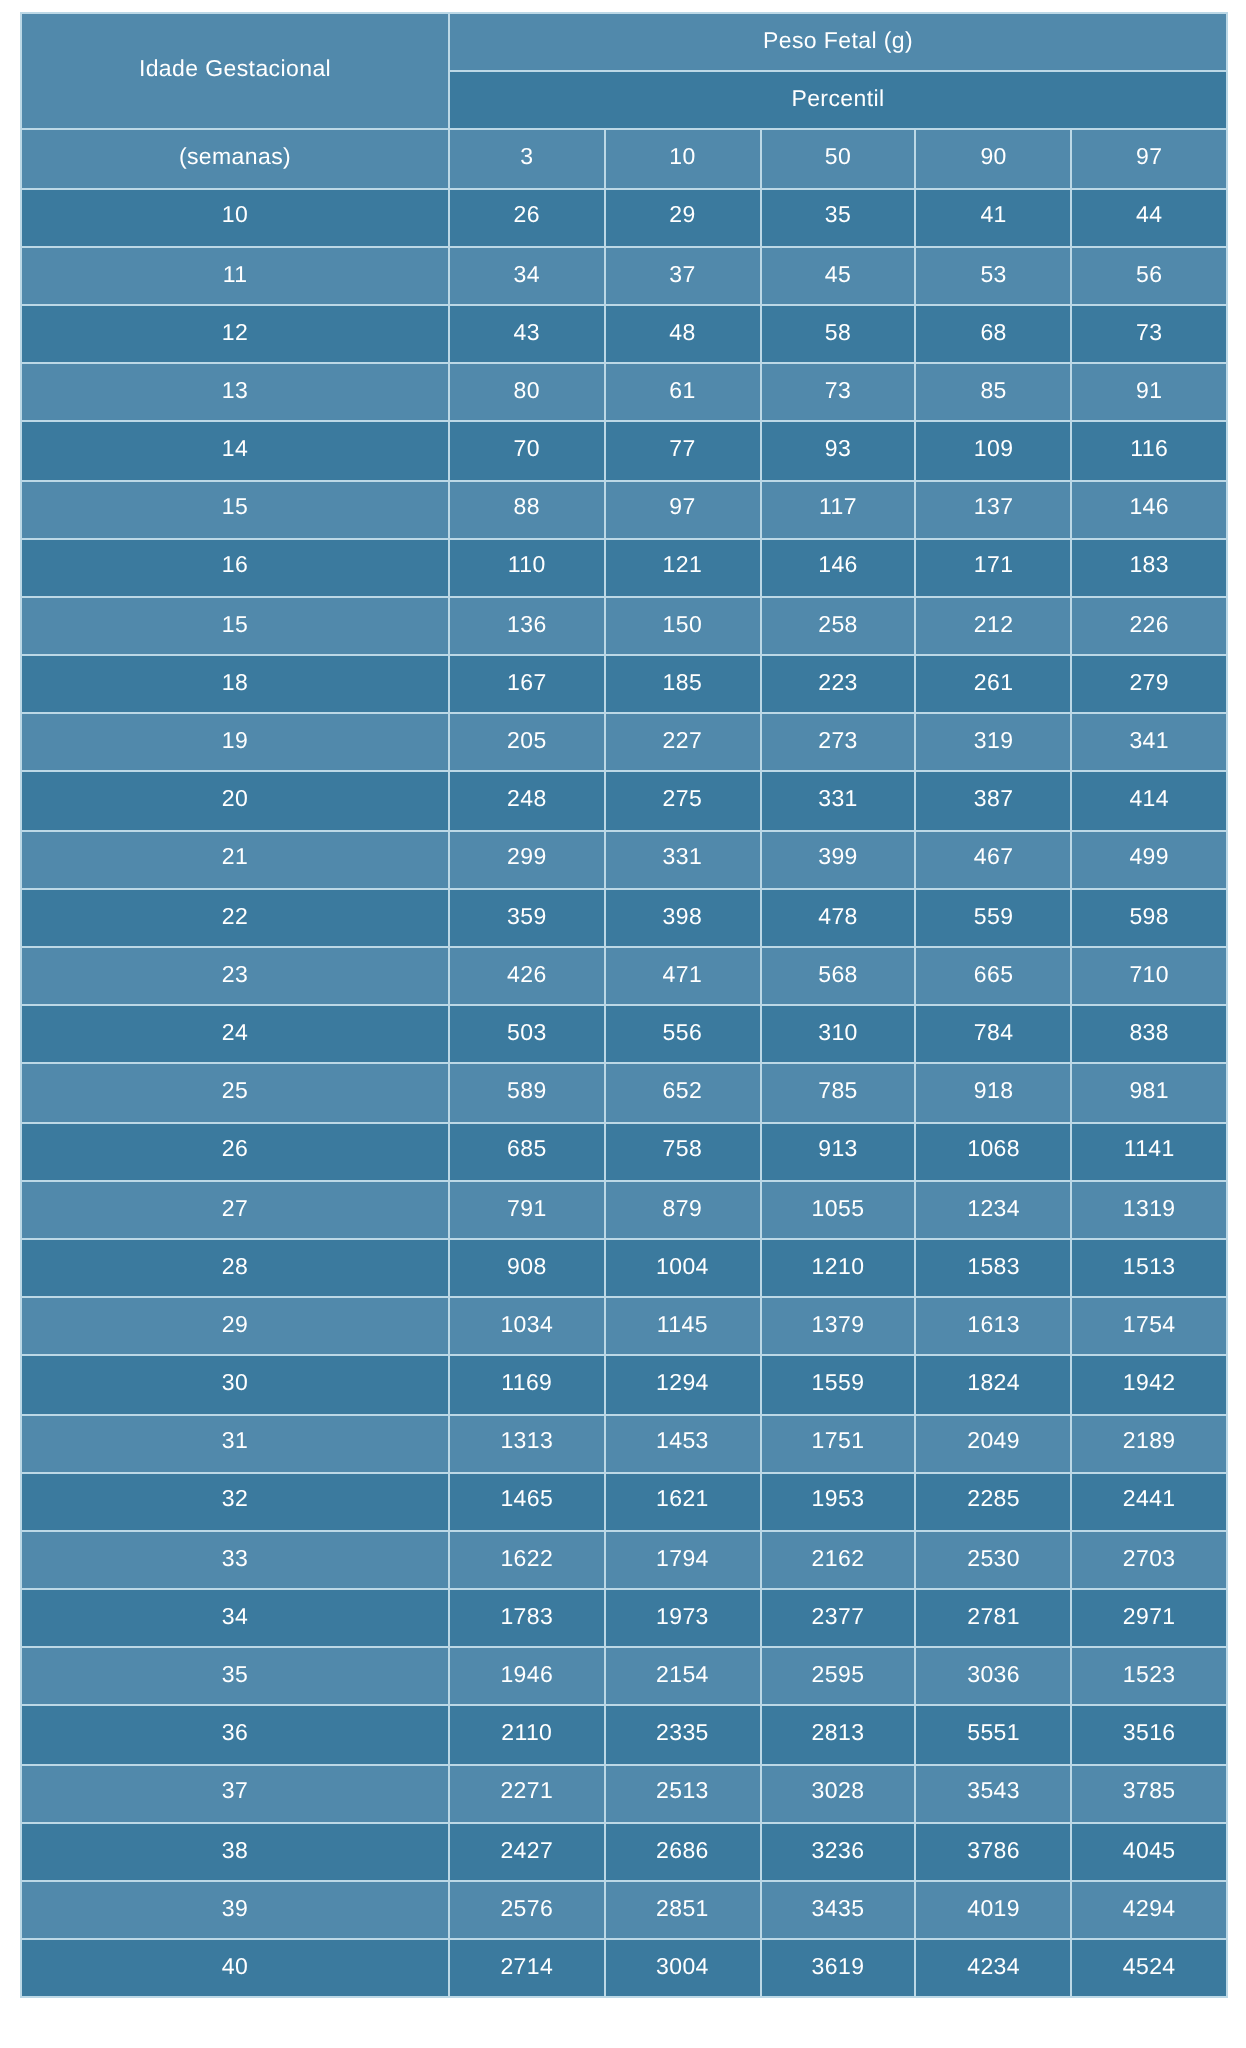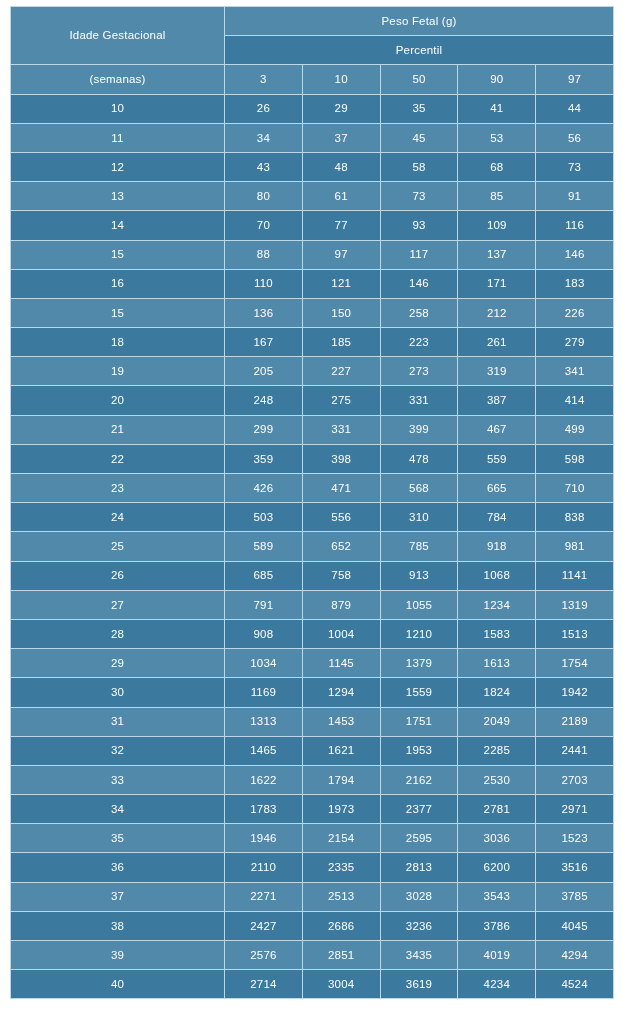--- a/index.html
+++ b/index.html
@@ -294,21 +294,21 @@
           <td class="band-light">2154</td>
           <td class="band-light">2595</td>
           <td class="band-light">3036</td>
           <td class="band-light">1523</td>
         </tr>
         <tr>
           <td class="band-dark">36</td>
           <td class="band-dark">2110</td>
           <td class="band-dark">2335</td>
           <td class="band-dark">2813</td>
-          <td class="band-dark">6200</td>
+          <td class="band-dark">5551</td>
           <td class="band-dark">3516</td>
         </tr>
         <tr>
           <td class="band-light">37</td>
           <td class="band-light">2271</td>
           <td class="band-light">2513</td>
           <td class="band-light">3028</td>
           <td class="band-light">3543</td>
           <td class="band-light">3785</td>
         </tr>

